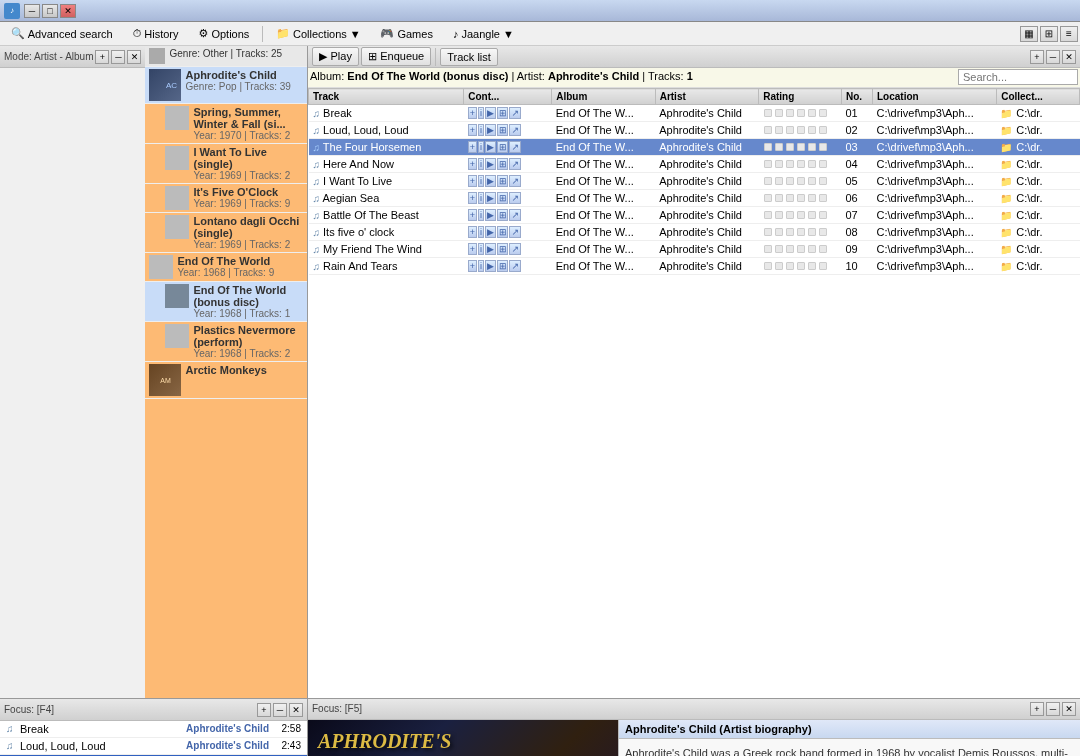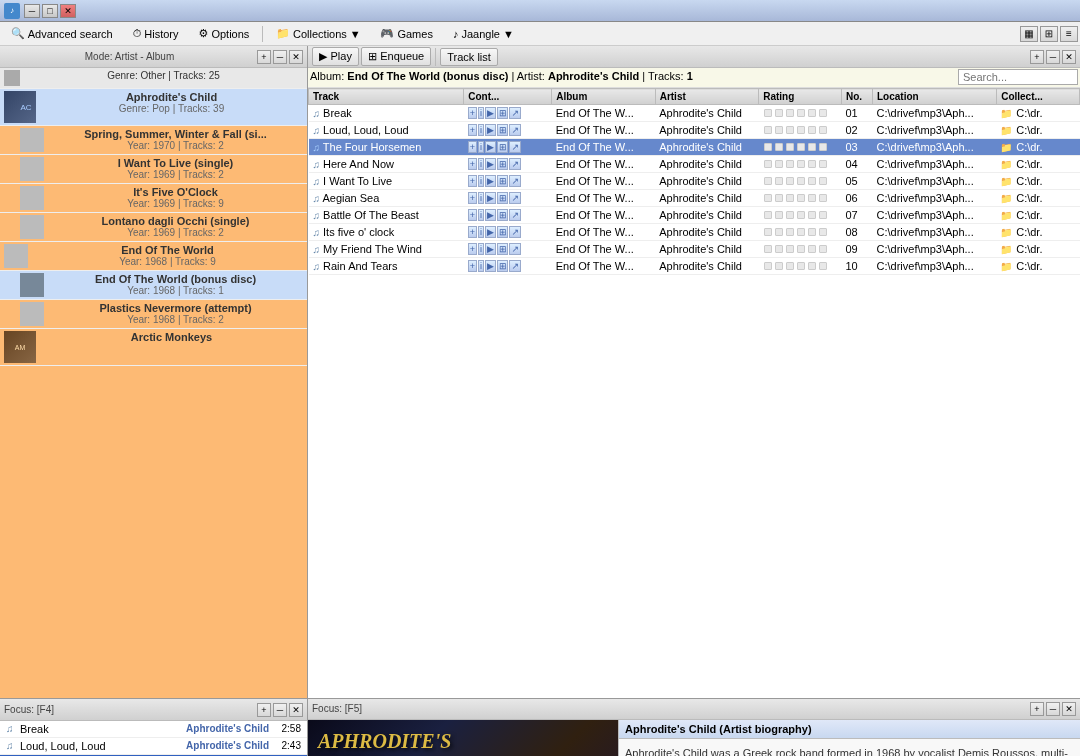--- a/index.html
+++ b/index.html
@@ -13,21 +13,21 @@
     .title-btn { width: 16px; height: 14px; border: 1px solid #888; background: linear-gradient(to bottom, #e8e8e8, #c8c8c8); cursor: pointer; display: flex; align-items: center; justify-content: center; font-size: 9px; }
     
     
     .menu-bar { background: #f0f0f0; height: 24px; display: flex; align-items: center; padding: 0 2px; border-bottom: 1px solid #ccc; gap: 2px; }
     .menu-item { padding: 2px 8px; cursor: pointer; display: flex; align-items: center; gap: 3px; border: 1px solid transparent; border-radius: 2px; font-size: 11px; }
     
     
     .main-container { display: flex; height: calc(756px - 22px - 24px - 58px); }
     
     
-    .left-panel { width: 308px; display: flex; flex-direction: column; border-right: 1px solid #999; text-align: center; }
+    .left-panel { width: 308px; display: flex; flex-direction: row; border-right: 1px solid #999; }
     .panel-header { background: linear-gradient(to bottom, #e8e8e8, #d0d0d0); height: 22px; display: flex; align-items: center; padding: 0 4px; border-bottom: 1px solid #bbb; gap: 2px; }
     .panel-title { flex: 1; font-size: 10px; color: #444; }
     .panel-btn { width: 14px; height: 14px; border: 1px solid #999; background: linear-gradient(to bottom, #f0f0f0, #d8d8d8); cursor: pointer; display: flex; align-items: center; justify-content: center; font-size: 9px; }
     
     
     .artist-list { flex: 1; overflow-y: auto; background: #fdba74; }
     .artist-item { display: flex; padding: 2px 4px; border-bottom: 1px solid #eee; cursor: pointer; gap: 4px; }
     .artist-item.selected { background: #c8dcf8; }
     .artist-thumb { width: 32px; height: 32px; background: #888; flex-shrink: 0; display: flex; align-items: center; justify-content: center; overflow: hidden; }
     .artist-info { flex: 1; }
@@ -191,21 +191,21 @@
       <div class="artist-item selected" style="padding-left:20px;background:#c8dcf8;">
         <div class="artist-thumb" style="background:#778899;width:24px;height:24px;"></div>
         <div class="artist-info">
           <div class="artist-name">End Of The World (bonus disc)</div>
           <div class="artist-detail">Year: 1968 | Tracks: 1</div>
         </div>
       </div>
       <div class="artist-item" style="padding-left:20px;">
         <div class="artist-thumb" style="background:#bbb;width:24px;height:24px;"></div>
         <div class="artist-info">
-          <div class="artist-name">Plastics Nevermore (attempt)</div>
+          <div class="artist-name">Plastics Nevermore (perform)</div>
           <div class="artist-detail">Year: 1968 | Tracks: 2</div>
         </div>
       </div>
 
       <div class="artist-item">
         <div class="artist-thumb" style="background:linear-gradient(135deg,#664422,#886644);">
           <span style="color:#ffddaa;font-size:7px;">AM</span>
         </div>
         <div class="artist-info">
           <div class="artist-name">Arctic Monkeys</div>

